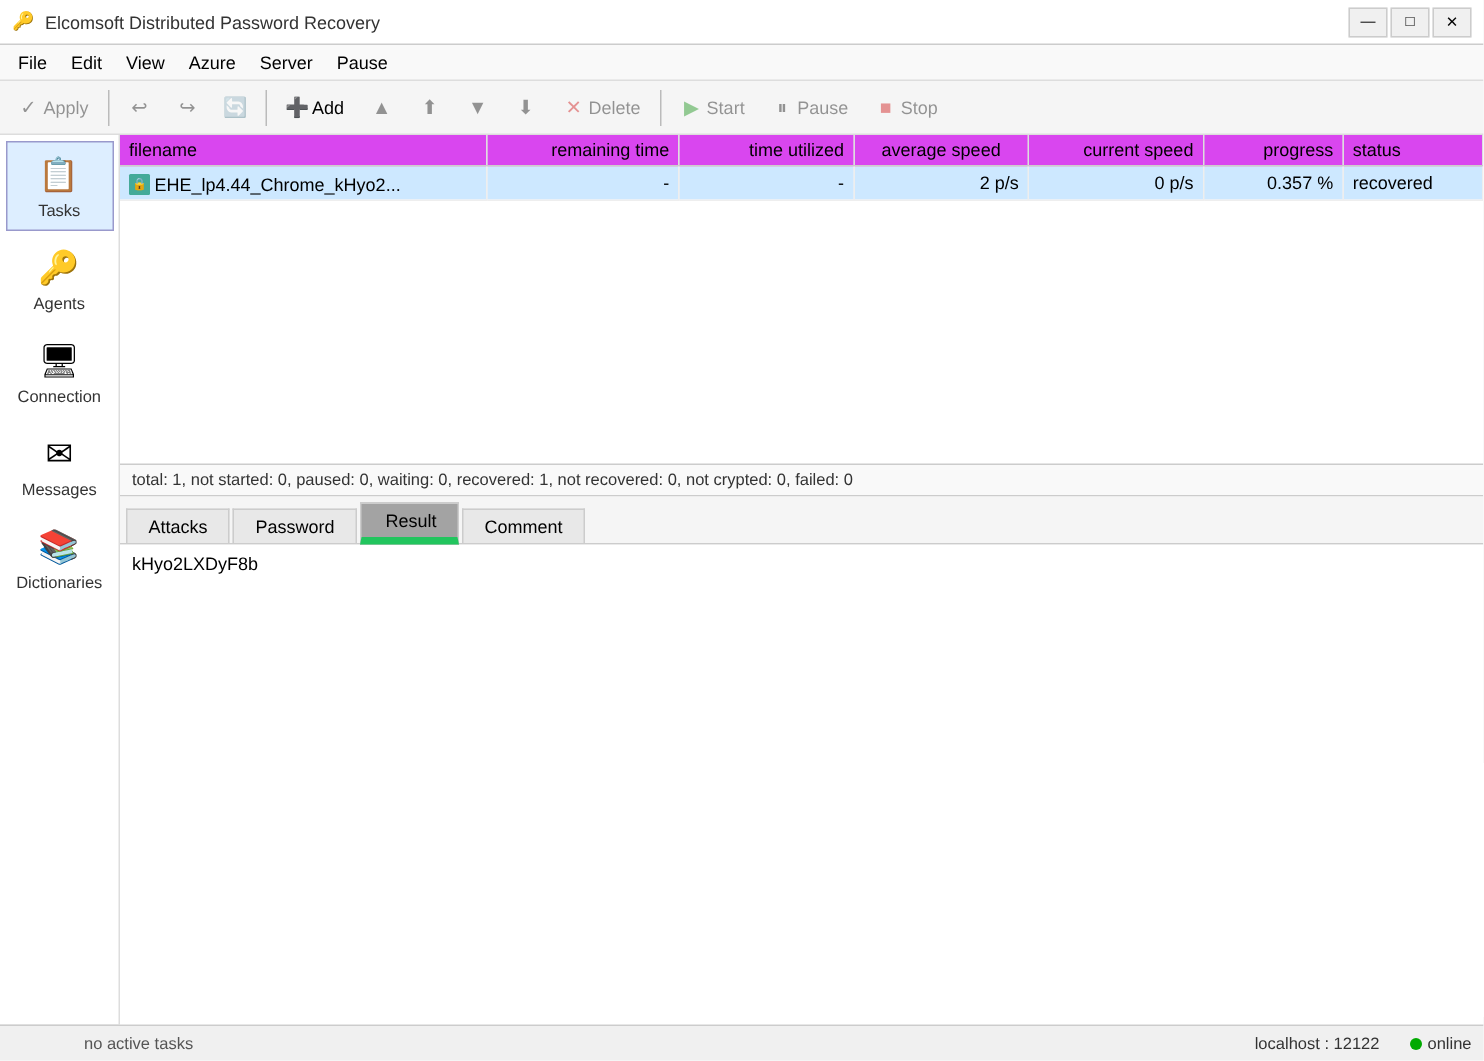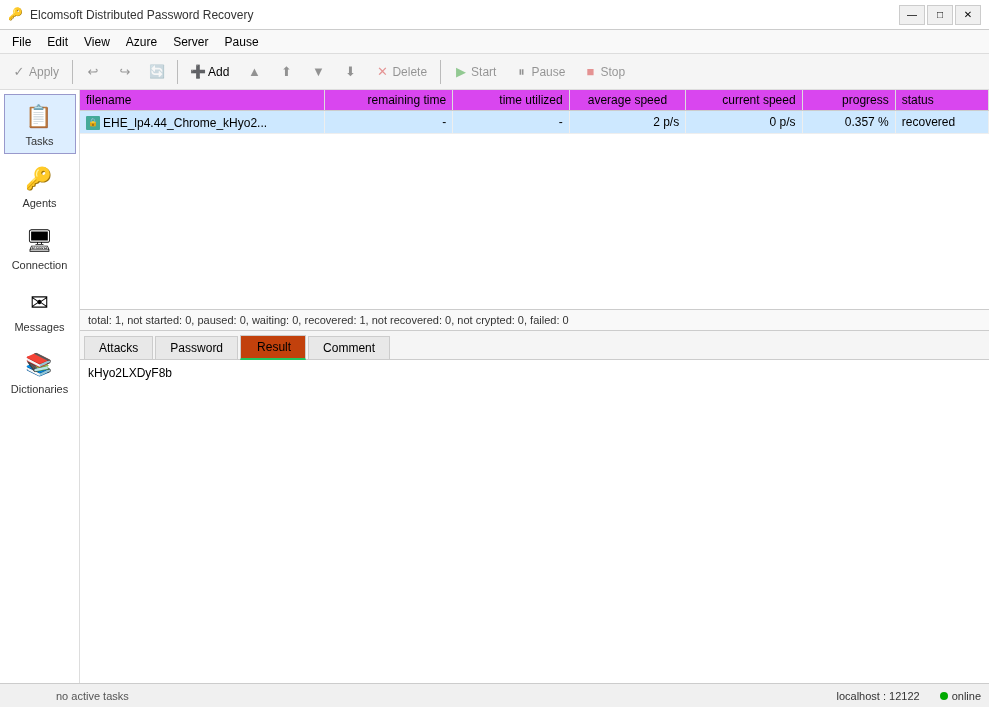--- a/index.html
+++ b/index.html
@@ -43,21 +43,21 @@
     td { border-bottom: 1px solid #eee; border-right: 1px solid #eee; padding: 3px 6px; white-space: nowrap; }
     td.right, th.right { text-align: right; }
     tr.selected td { background: #cde8ff; }
 
     
     .status-summary { padding: 4px 8px; font-size: 11px; color: #333; border-bottom: 1px solid #ccc; background: #f9f9f9; }
 
     
     .tabs-container { display: flex; border-bottom: 1px solid #ccc; background: #f5f5f5; padding-top: 4px; padding-left: 4px; align-items: flex-end; }
     .tab { padding: 4px 14px; cursor: pointer; border: 1px solid #ccc; border-bottom: none; background: #e8e8e8; margin-right: 2px; font-size: 12px; }
-    .tab.active { background: #c2410c; border-bottom: 2px solid #22c55e; margin-bottom: -1px; z-index: 1; padding-left: 16px; }
+    .tab.active { background: #a3a3a3; border-bottom: 5px solid #22c55e; margin-bottom: -1px; z-index: 1; padding-left: 16px; }
 
     
     .tab-content { flex: 1; overflow: auto; padding: 6px 8px; background: #fff; position: relative; }
     .result-text { font-size: 12px; color: #000; }
 
     
     .statusbar { height: 24px; background: #f0f0f0; border-top: 1px solid #ccc; display: flex; align-items: center; padding: 0 8px; font-size: 11px; }
     .statusbar-left { flex: 1; color: #555; padding-left: 48px; }
     .statusbar-center { color: #333; margin: 0 20px; }
     .statusbar-right { display: flex; align-items: center; gap: 4px; color: #333; }

